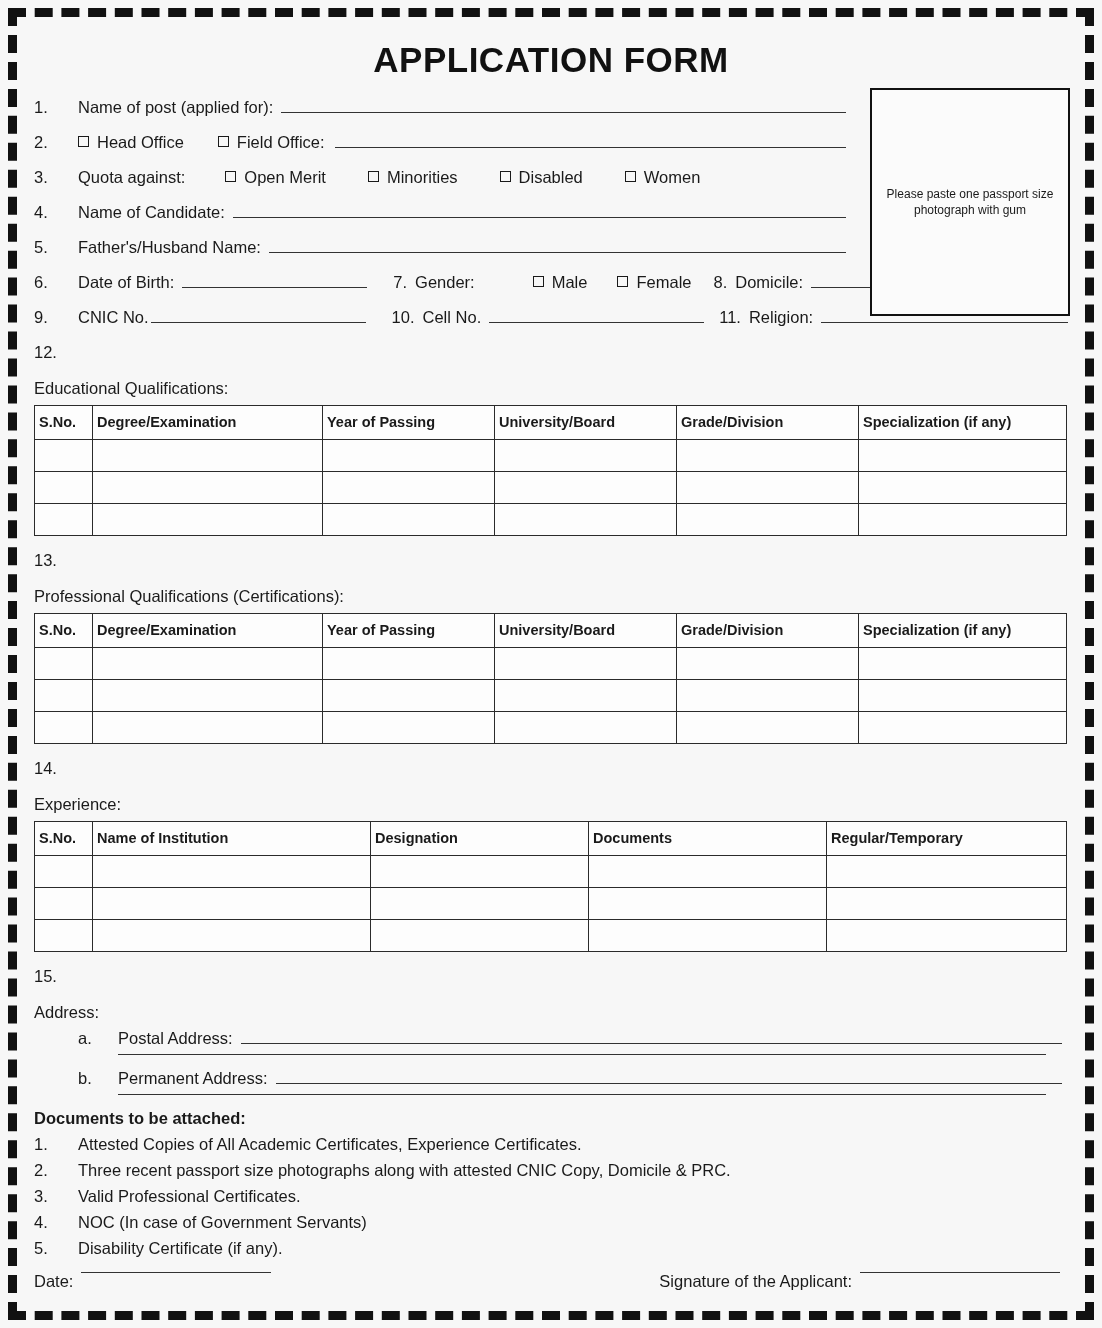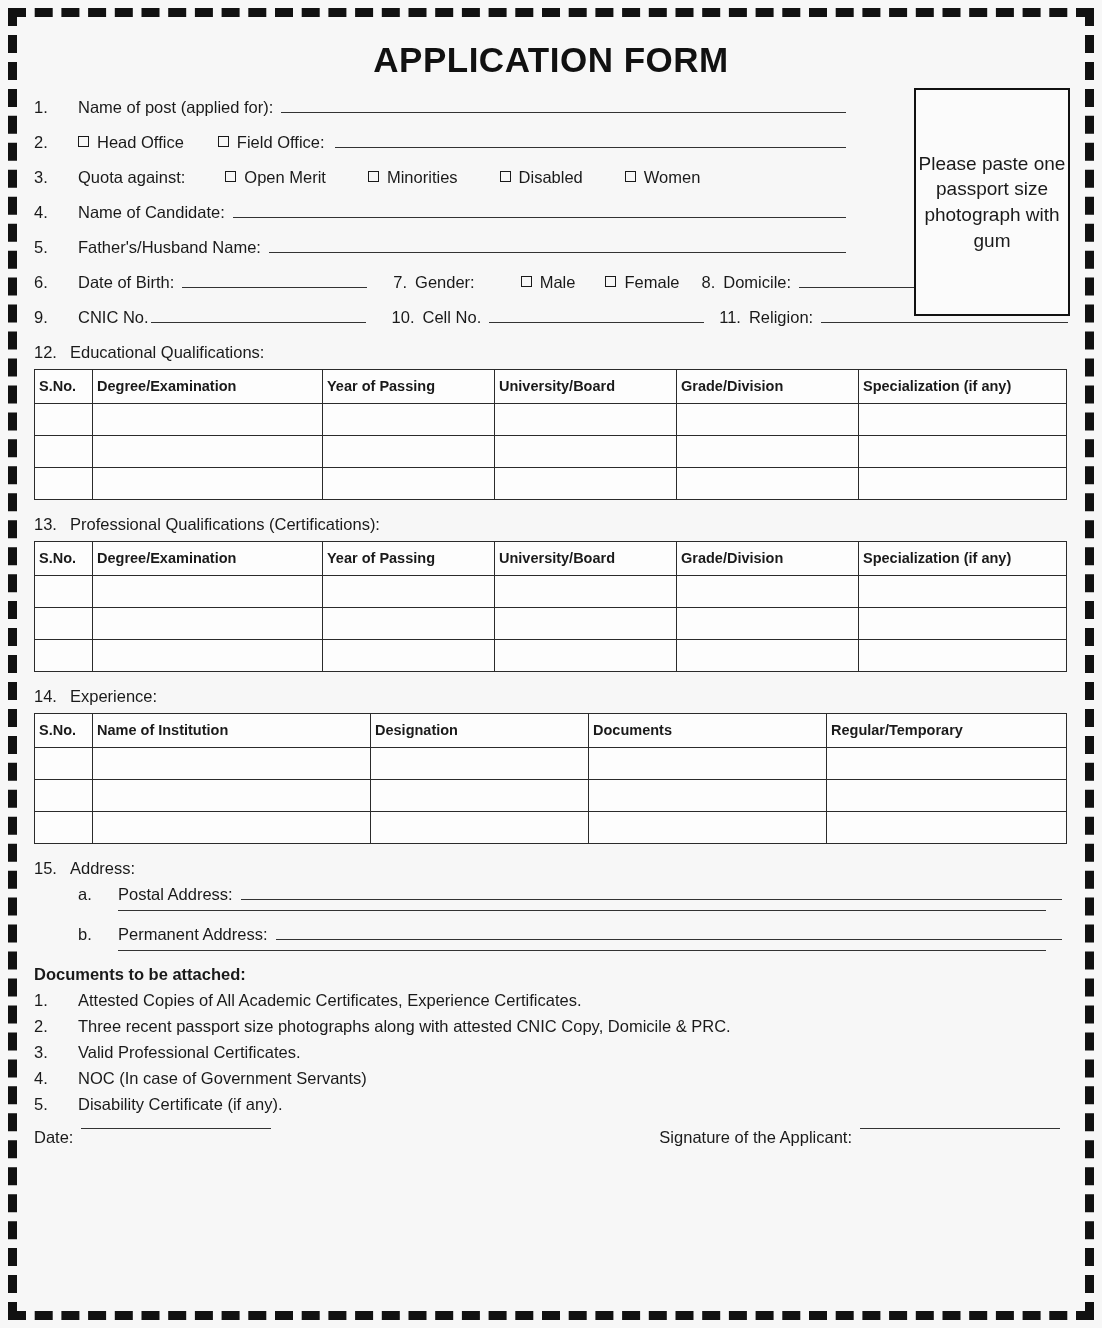--- a/index.html
+++ b/index.html
@@ -82,39 +82,40 @@
     display: inline-flex;
     align-items: center;
     margin-right: 34px;
   }
 
   
   .photo-box {
     position: absolute;
     right: 32px;
     top: 88px;
-    width: 156px;
+    width: 200px;
     height: 228px;
     border: 2.2px solid #111;
     background: #fbfbfb;
     display: flex;
     align-items: center;
     justify-content: center;
     text-align: center;
-    font-size: 19px;
+    font-size: 12px;
     line-height: 1.35;
     color: #1a1a1a;
     z-index: 3;
   }
 
   
   .sec-label {
     font-size: 16.5px;
     margin: 2px 0 7px 0;
     display: flex;
+    flex-direction: column;
   }
   .sec-label .num { width: 36px; flex: 0 0 36px; }
 
   
   table.grid {
     width: 1032px;
     border-collapse: collapse;
     margin-bottom: 15px;
     background: #fdfdfd;
     table-layout: fixed;
@@ -235,21 +236,21 @@
       <span class="num">5.</span>
       <span class="lbl">Father's/Husband Name:</span>
       <span class="rule grow"></span>
     </div>
 
     <div class="frow">
       <span class="num">6.</span>
       <span class="lbl">Date of Birth:</span>
       <span class="rule" style="width:185px;"></span>
       <span class="lbl" style="margin-left:26px;">7.</span>
-      <span class="lbl" style="margin-right:22px;">Gender:</span>
+      <span class="lbl" style="margin-right:34px;">Gender:</span>
       <span class="opt" style="margin-right:30px;padding-left:24px;">
         <span class="cbx"></span>
         <span>Male</span>
       </span>
       <span class="opt" style="margin-right:22px;">
         <span class="cbx"></span>
         <span>Female</span>
       </span>
       <span class="lbl">8.</span>
       <span class="lbl">Domicile:</span>

